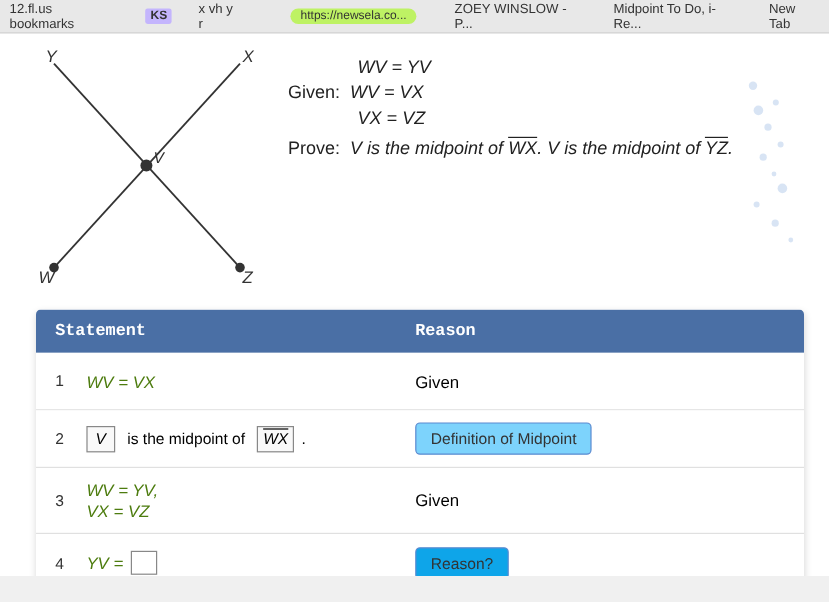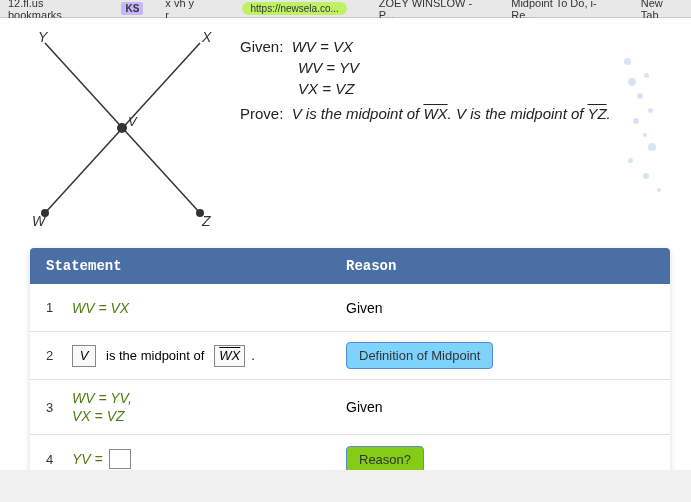--- a/index.html
+++ b/index.html
@@ -7,21 +7,21 @@
       font-family: Arial, sans-serif;
       background: #f0f0f0;
       width: 691px;
       height: 502px;
       overflow: hidden;
       position: relative;
     }
 
     
     .browser-bar {
-      height: 18px;
+      height: 28px;
       background: #e8e8e8;
       display: flex;
       align-items: center;
       padding: 0 8px;
       gap: 22px;
       font-size: 11px;
       color: #333;
       border-bottom: 1px solid #ccc;
     }
     .bookmark-ks {
@@ -139,21 +139,21 @@
       margin-right: 6px;
       min-width: 14px;
     }
 
     .stmt-text {
       font-style: italic;
       color: #4d7c0f;
     }
 
     .reason-btn {
-      background: #84cc16;
+      background: #0ea5e9;
       border: 1.5px solid #5a8ad0;
       border-radius: 4px;
       padding: 5px 12px;
       font-size: 13px;
       color: #333;
       cursor: pointer;
       white-space: nowrap;
     }
 
     .reason-btn.active {
@@ -238,25 +238,25 @@
 
       <text x="28" y="14" font-size="14" font-style="italic" fill="#333">Y</text>
       <text x="192" y="14" font-size="14" font-style="italic" fill="#333">X</text>
       <text x="118" y="98" font-size="13" font-style="italic" fill="#333">V</text>
       <text x="22" y="198" font-size="14" font-style="italic" fill="#333">W</text>
       <text x="192" y="198" font-size="14" font-style="italic" fill="#333">Z</text>
     </svg>
   </div>
 
   <div class="given-prove-area">
+    <div class="line" style="margin-left:58px;">
+      <span><i>WV</i> = <i>YV</i></span>
+    </div>
     <div class="line">
       <span class="label">Given: &nbsp;</span><span><i>WV</i> = <i>VX</i></span>
-    </div>
-    <div class="line" style="margin-left:58px;">
-      <span><i>WV</i> = <i>YV</i></span>
     </div>
     <div class="line" style="margin-left:58px;">
       <span><i>VX</i> = <i>VZ</i></span>
     </div>
     <div class="line" style="margin-top:8px;">
       <span class="label">Prove: &nbsp;</span><span><i>V</i> is the midpoint of <span class="overline">WX</span>. <i>V</i> is the midpoint of <span class="overline">YZ</span>.</span>
     </div>
   </div>
 
   <div class="proof-table-wrapper">

